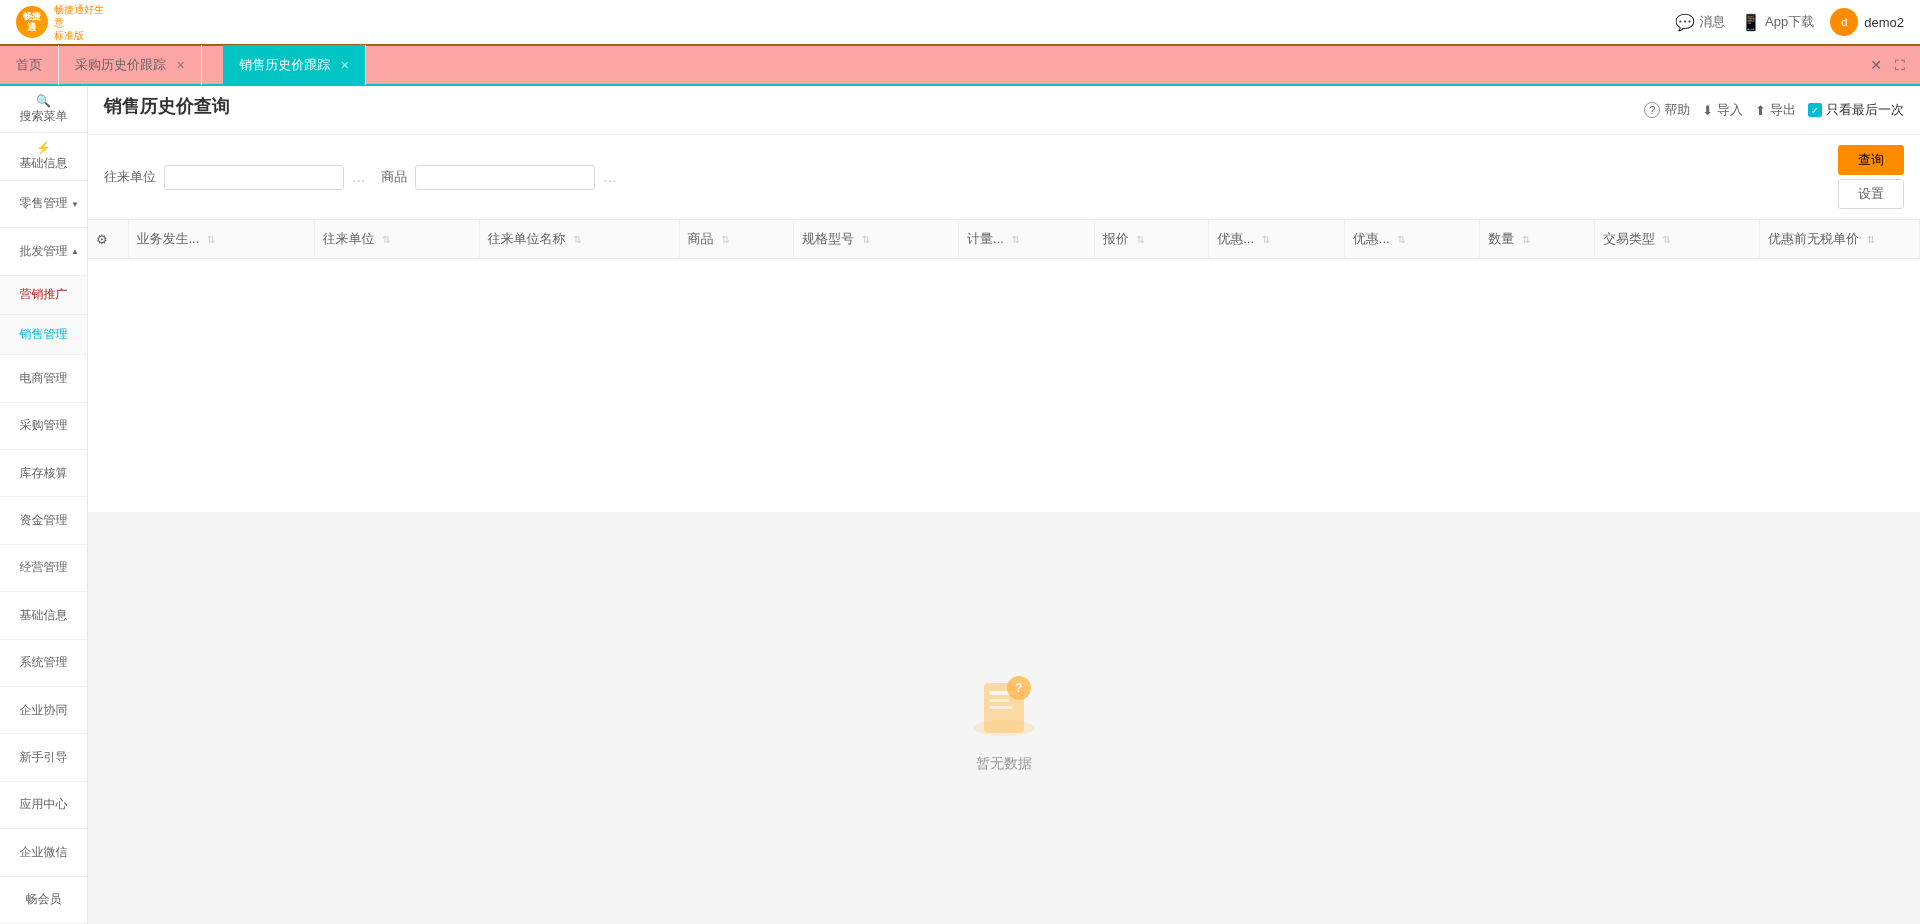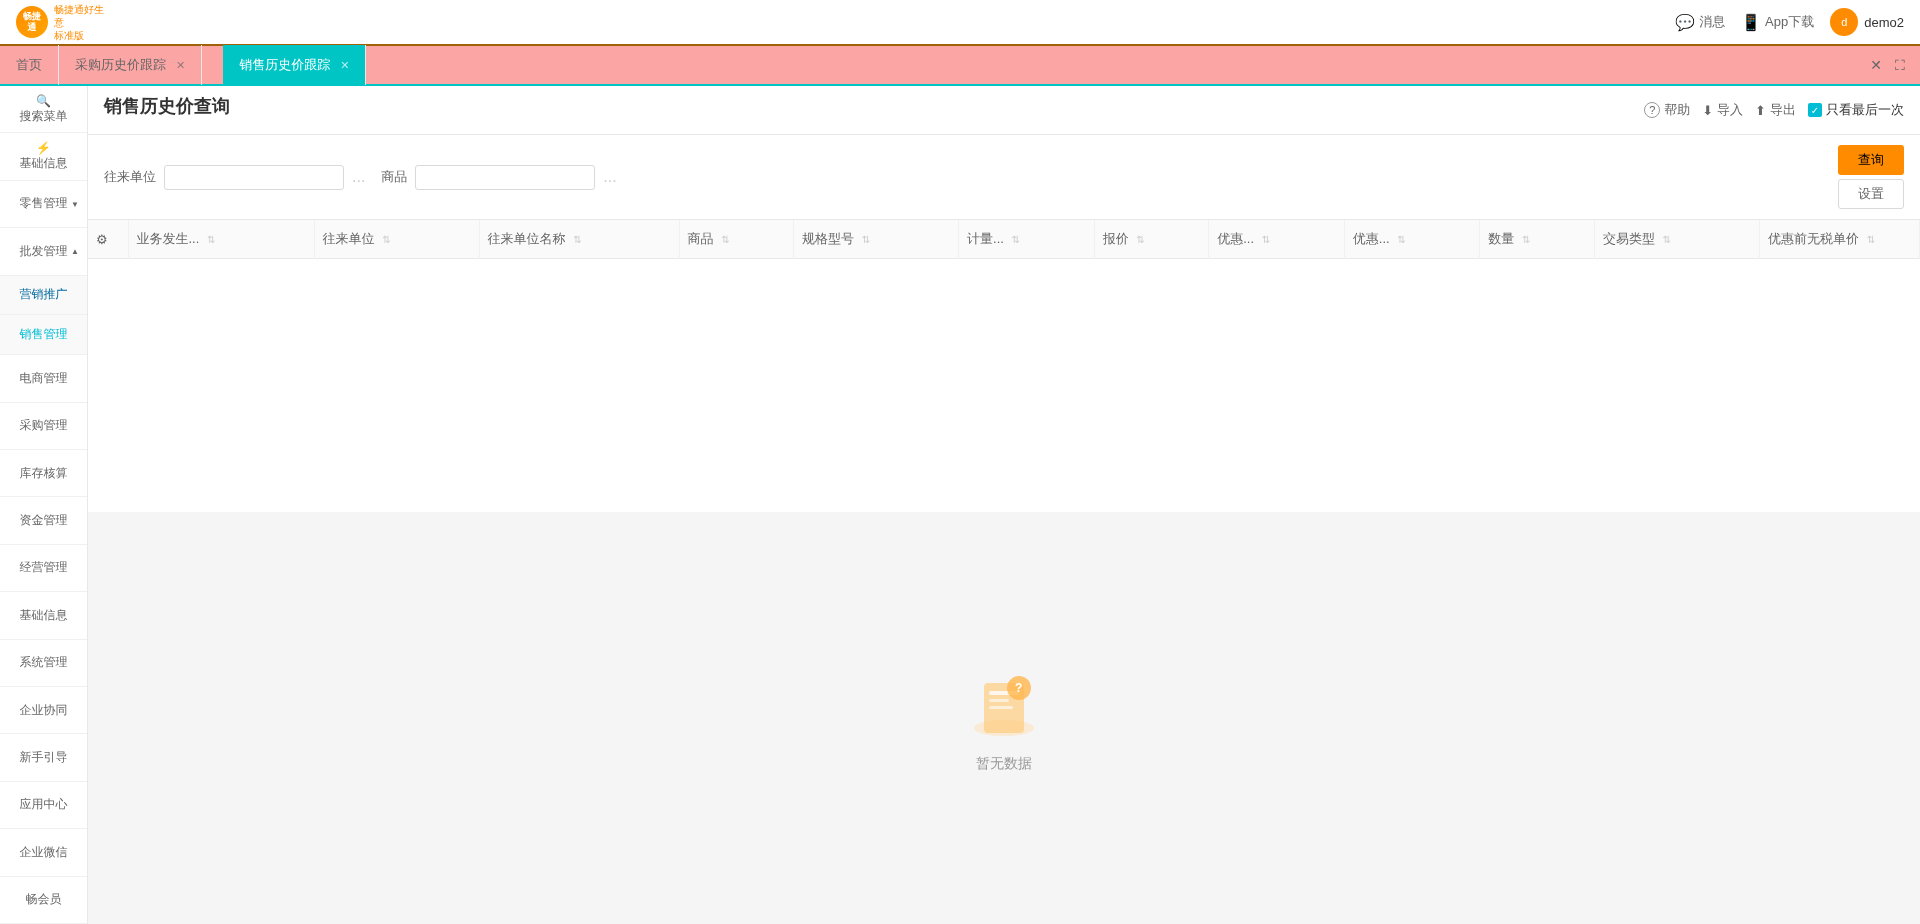--- a/index.html
+++ b/index.html
@@ -25,21 +25,21 @@
 
     
     .main { display: flex; flex: 1; overflow: hidden; }
 
     
     .sidebar { width: 88px; background: #fff; border-right: 1px solid #e8e8e8; display: flex; flex-direction: column; overflow-y: auto; flex-shrink: 0; }
     .sidebar-item { height: 50px; display: flex; align-items: center; justify-content: center; flex-direction: column; cursor: pointer; font-size: 12px; color: #666; border-bottom: 1px solid #f0f0f0; position: relative; }
     .sidebar-item.has-arrow::after { content: '▲'; font-size: 8px; position: absolute; right: 8px; top: 50%; transform: translateY(-50%); }
     .sidebar-item.has-arrow-down::after { content: '▼'; font-size: 8px; position: absolute; right: 8px; top: 50%; transform: translateY(-50%); }
     .sidebar-sub { background: #f9f9f9; }
-    .sidebar-sub-item { height: 42px; display: flex; align-items: center; justify-content: center; font-size: 12px; color: #0369a1; cursor: pointer; border-bottom: 1px solid #f0f0f0; }
+    .sidebar-sub-item { height: 42px; display: flex; align-items: center; justify-content: center; font-size: 12px; color: #b91c1c; cursor: pointer; border-bottom: 1px solid #f0f0f0; }
 
     
     .page-content { flex: 1; display: flex; flex-direction: column; overflow: hidden; background: #f5f5f5; }
     .page-header { background: #fff; padding: 8px 16px 8px 16px; border-bottom: 1px solid #e8e8e8; }
     .page-title { font-size: 18px; font-weight: bold; color: #333; margin-bottom: 8px; }
     .page-header-actions { display: flex; align-items: center; justify-content: flex-end; gap: 12px; }
     .header-action-btn { display: flex; align-items: center; gap: 4px; font-size: 13px; color: #666; cursor: pointer; }
     .checkbox-label { display: flex; align-items: center; gap: 4px; font-size: 13px; color: #333; cursor: pointer; }
     .checkbox-checked { width: 14px; height: 14px; border: 2px solid #00bcd4; background: #00bcd4; border-radius: 2px; display: flex; align-items: center; justify-content: center; color: #fff; font-size: 10px; }
 

